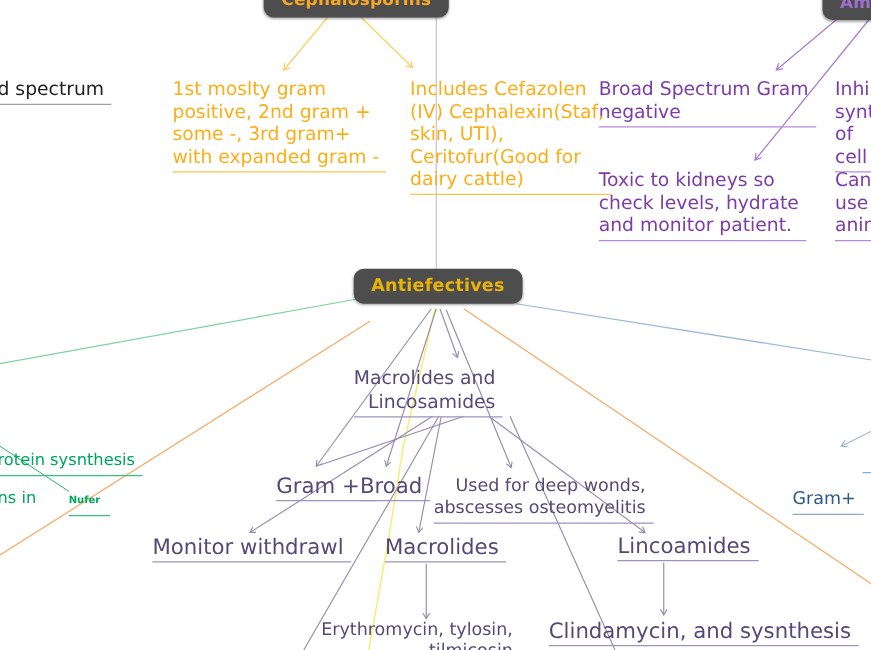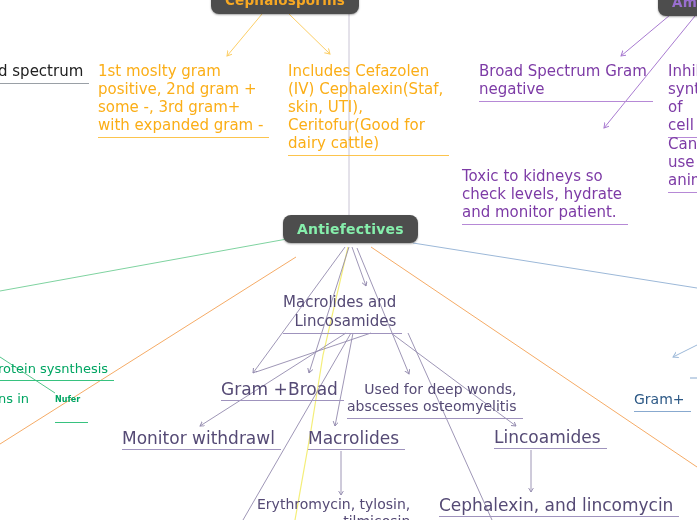--- a/index.html
+++ b/index.html
@@ -11,21 +11,21 @@
   .node{
     position:absolute;z-index:3;background:#4d4d4d;border-radius:8px;
     font-weight:bold;white-space:nowrap;box-shadow:0 1px 2px rgba(0,0,0,.35);
     padding:6px 14px;font-size:13.5px;letter-spacing:.2px;
   }
   .lbl{
     position:absolute;z-index:2;white-space:pre-line;line-height:18px;
     font-size:15px;
   }
   .u{border-bottom:1px solid;padding:0 6px 3px 0;}
-  .orange{color:#fbae17;}  .orange.u{border-color:#fcc44d;}
+  .orange{color:#fbae17;}  .orange.u{border-color:#fcc44d;margin-left:40px;}
   .purple{color:#7d3ba6;}  .purple.u{border-color:#b689d6;}
   .slate{color:#554a75;text-align:right;}   .slate.u{border-color:#9f93bd;}
   .green{color:#00a562;}   .green.u{border-color:#37c27f;}
   .blue{color:#2d5986;}    .blue.u{border-color:#88a9cf;}
   .dark{color:#212121;}    .dark.u{border-color:#9aa0a6;}
   .mid{font-size:14px;line-height:17px;}
   .small{font-size:17px;line-height:16px;}
   .frag{font-size:12.5px;line-height:16px;}
   .tiny{font-size:8px;line-height:9px;font-weight:bold;}
 </style>
@@ -78,41 +78,41 @@
     <line x1="353" y1="333" x2="335" y2="426" stroke="#938aae" stroke-width="0.9" marker-end="url(#aGr)"></line>
     <line x1="391" y1="333" x2="516" y2="426" stroke="#938aae" stroke-width="0.9" marker-end="url(#aGr)"></line>
     <line x1="351" y1="333" x2="243" y2="520" stroke="#938aae" stroke-width="0.9"></line>
     <line x1="408" y1="333" x2="492" y2="520" stroke="#938aae" stroke-width="0.9"></line>
     <line x1="341" y1="451" x2="341" y2="495" stroke="#938aae" stroke-width="0.9" marker-end="url(#aGr)"></line>
     <line x1="531" y1="450" x2="531" y2="492" stroke="#938aae" stroke-width="0.9" marker-end="url(#aGr)"></line>
   </svg>
 
   <div class="node" style="left:211px;top:-14px;color:#f7a823;">Cephalosporins</div>
 
-  <div class="node" style="left:283px;top:215px;color:#86efac;font-size:14px;">Antiefectives</div>
+  <div class="node" style="left:283px;top:215px;color:#eab308;font-size:14px;">Antiefectives</div>
 
   <div class="node" style="left:658px;top:-12px;color:#9a6fd0;">Aminoglycosides</div>
 
   <div class="lbl dark u" style="left:-2px;top:62px;">d spectrum</div>
 
   <div class="lbl orange u" style="left:98px;top:62px;">1st moslty gram
 positive, 2nd gram +
 some -, 3rd gram+
 with expanded gram -</div>
 
   <div class="lbl purple u" style="left:479px;top:62px;">Broad Spectrum Gram
 negative</div>
 
   <div class="lbl orange u" style="left:288px;top:62px;">Includes Cefazolen
 (IV) Cephalexin(Staf,
 skin, UTI),
 Ceritofur(Good for
 dairy cattle)</div>
 
-  <div class="lbl purple u" style="left:462px;top:135px;margin-top:32px;">Toxic to kidneys so
+  <div class="lbl purple u" style="left:479px;top:135px;">Toxic to kidneys so
 check levels, hydrate
 and monitor patient.</div>
 
   <div class="lbl purple u" style="left:668px;top:62px;">Inhibits
 synthesis of
 cell wall</div>
 
   <div class="lbl purple u" style="left:668px;top:135px;">Can not use in
 animals</div>
 
@@ -128,23 +128,23 @@
   <div class="lbl slate mid u" style="left:347px;top:381px;">Used for deep wonds,
 abscesses osteomyelitis</div>
 
   <div class="lbl slate small u" style="left:494px;top:429px;">Lincoamides</div>
 
   <div class="lbl slate small u" style="left:308px;top:430px;">Macrolides</div>
 
   <div class="lbl slate mid" style="left:257px;top:496px;">Erythromycin, tylosin,
 tilmicosin</div>
 
-  <div class="lbl slate small u" style="left:439px;top:497px;">Cephalexin, and lincomycin</div>
+  <div class="lbl slate small u" style="left:439px;top:497px;">Clindamycin, and sysnthesis</div>
 
   <div class="lbl blue mid u" style="left:634px;top:359px;margin-top:32px;">Gram+</div>
 
   <div class="lbl green frag u" style="left:-2px;top:361px;font-size:13px;">rotein sysnthesis</div>
 
   <div class="lbl green frag" style="left:-2px;top:391px;font-size:13px;">ns in</div>
 
-  <div class="lbl green tiny u" style="left:55px;top:395px;padding:0 8px 18px 0;">Nufer</div>
+  <div class="lbl green tiny u" style="left:55px;top:395px;padding:0 8px 8px 0;">Nufer</div>
 
 </div>
 
 </body></html>

